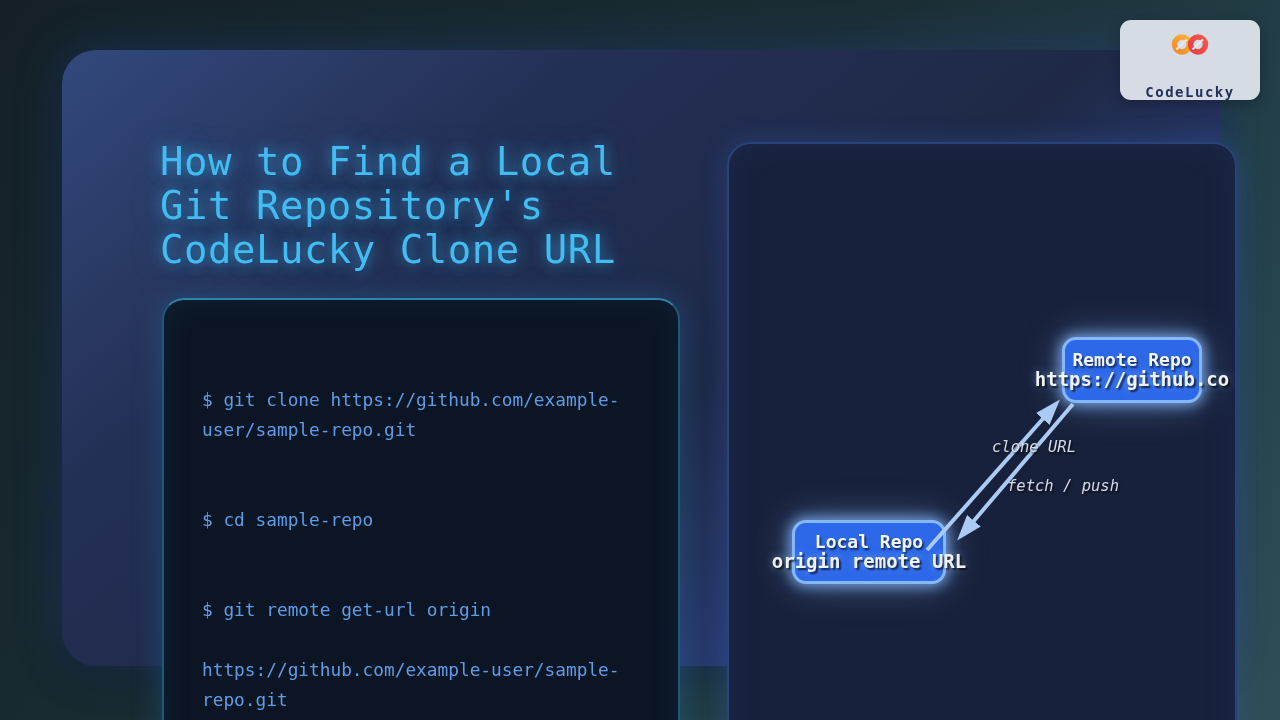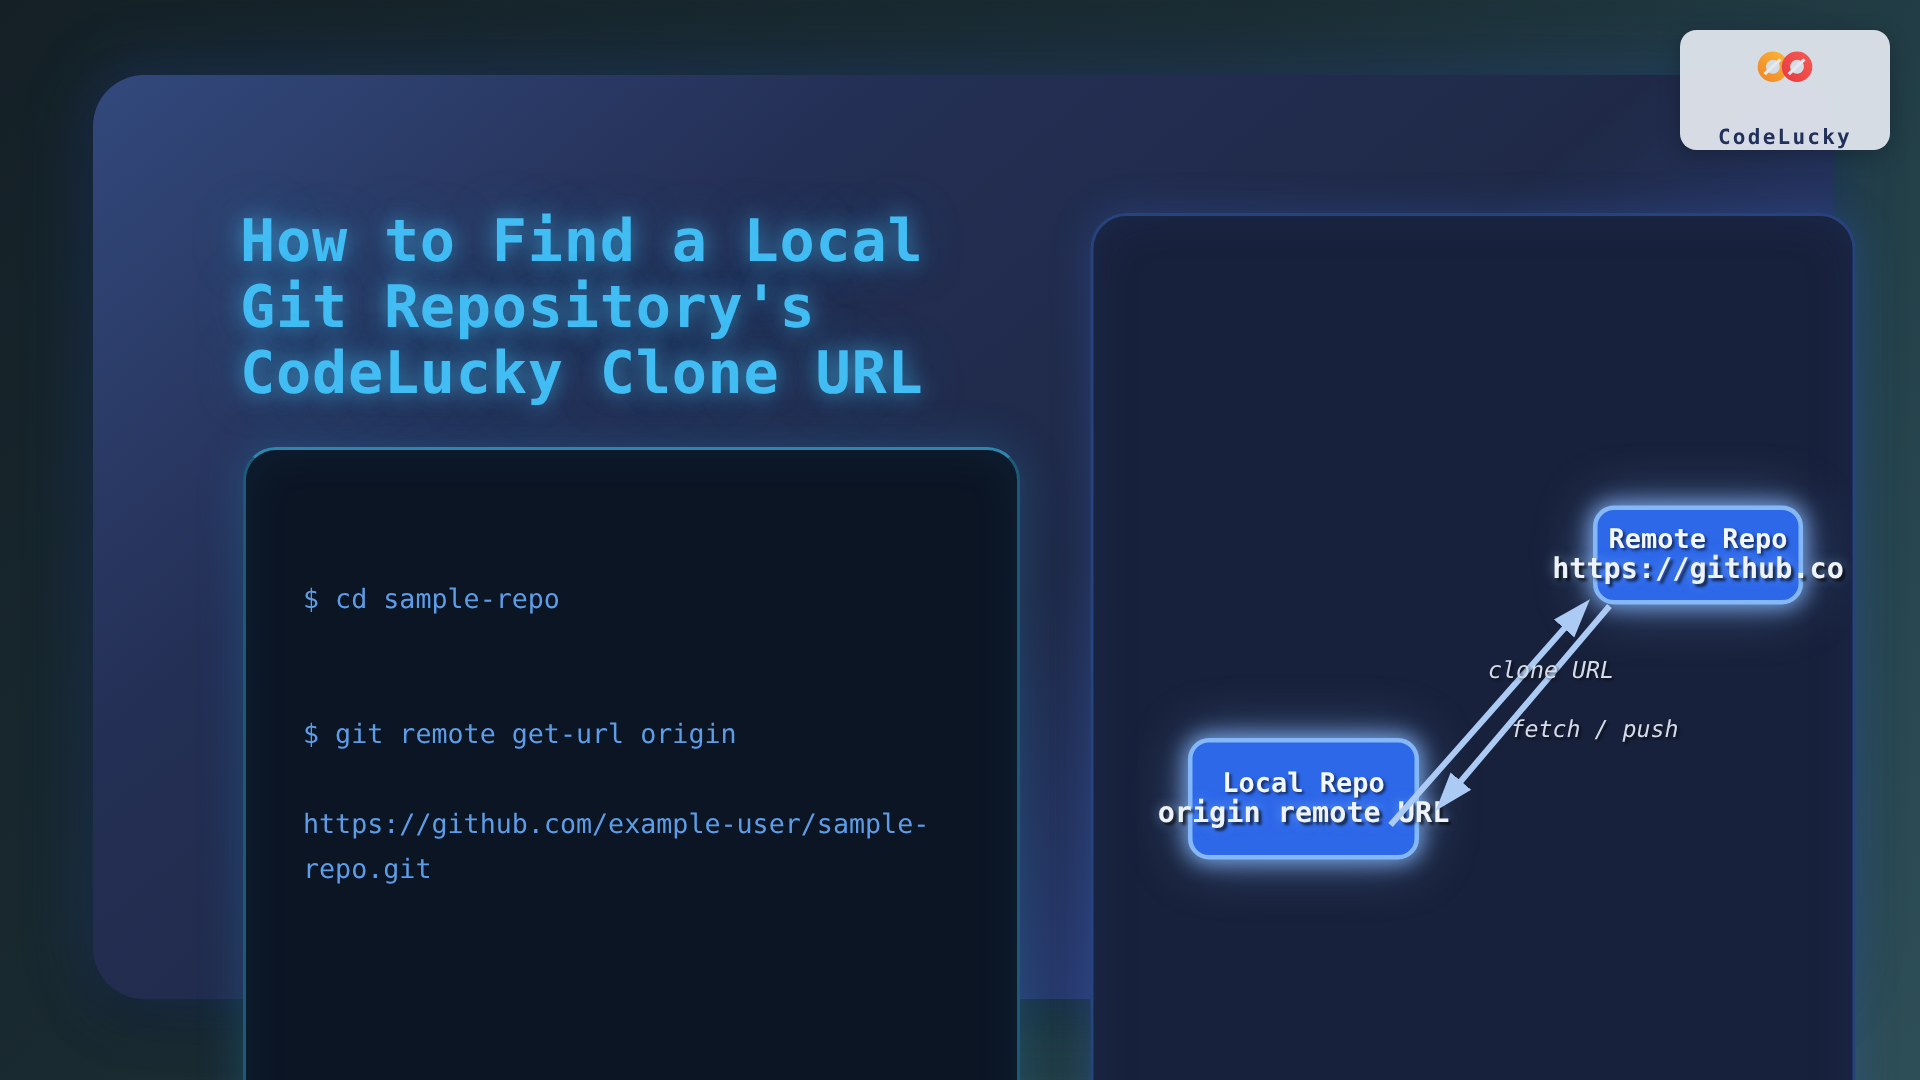--- a/index.html
+++ b/index.html
@@ -24,21 +24,21 @@
     background: linear-gradient(140deg, #32497c 0%, #242f55 28%, #1f2947 55%, #2e4485 85%, #3d5bae 100%);
     box-shadow: 0 0 45px rgba(45, 90, 180, 0.35), 0 14px 34px rgba(0,0,0,0.35);
   }
   
   .title {
     position: absolute;
     left: 98px; top: 90px;
     width: 490px;
     font-size: 39px;
     line-height: 44px;
-    font-weight: bold;
+    font-weight: normal;
     color: #41bdf4;
     letter-spacing: 0.5px;
     text-shadow: 0 0 14px rgba(65,189,244,0.65), 0 0 34px rgba(65,189,244,0.35);
   }
   .title span { display: block; white-space: pre; }
   
   .terminal {
     position: absolute;
     left: 100px; top: 248px;
     width: 518px; height: 500px;
@@ -92,21 +92,21 @@
   }
   .node .node-sub {
     font-size: 19px;
     font-weight: bold;
     color: #eef3fb;
     white-space: nowrap;
     line-height: 21px;
     text-shadow: 2px 2px 2px rgba(0,0,0,0.7), 0 0 8px rgba(160,205,255,0.5);
   }
   .node-remote { left: 333px; top: 193px; width: 140px; height: 66px; }
-  .node-local  { left: 63px;  top: 348px; width: 154px; height: 81px; }
+  .node-local  { left: 63px;  top: 376px; width: 154px; height: 64px; }
   .arrows {
     position: absolute;
     left: 0; top: 0;
     width: 510px; height: 660px;
     z-index: 3;
     pointer-events: none;
   }
   .arrows line { stroke: #abcaf4; stroke-width: 4; }
   .edge-label {
     position: absolute;
@@ -151,20 +151,24 @@
   <div class="container">
 
     <h1 class="title">
       <span>How to Find a Local</span>
       <span>Git Repository's</span>
       <span>CodeLucky Clone URL</span>
     </h1>
 
     <div class="terminal">
       <div>
+          <div class="tblock gap-lg">
+            <div class="tline command">$ git clone https://github.com/example-</div>
+            <div class="tline command">user/sample-repo.git</div>
+          </div>
           <div class="tblock gap-lg">
             <div class="tline command">$ cd sample-repo</div>
           </div>
           <div class="tblock gap-sm">
             <div class="tline command">$ git remote get-url origin</div>
           </div>
           <div class="tblock gap-none">
             <div class="tline output">https://github.com/example-user/sample-</div>
             <div class="tline output">repo.git</div>
           </div>

